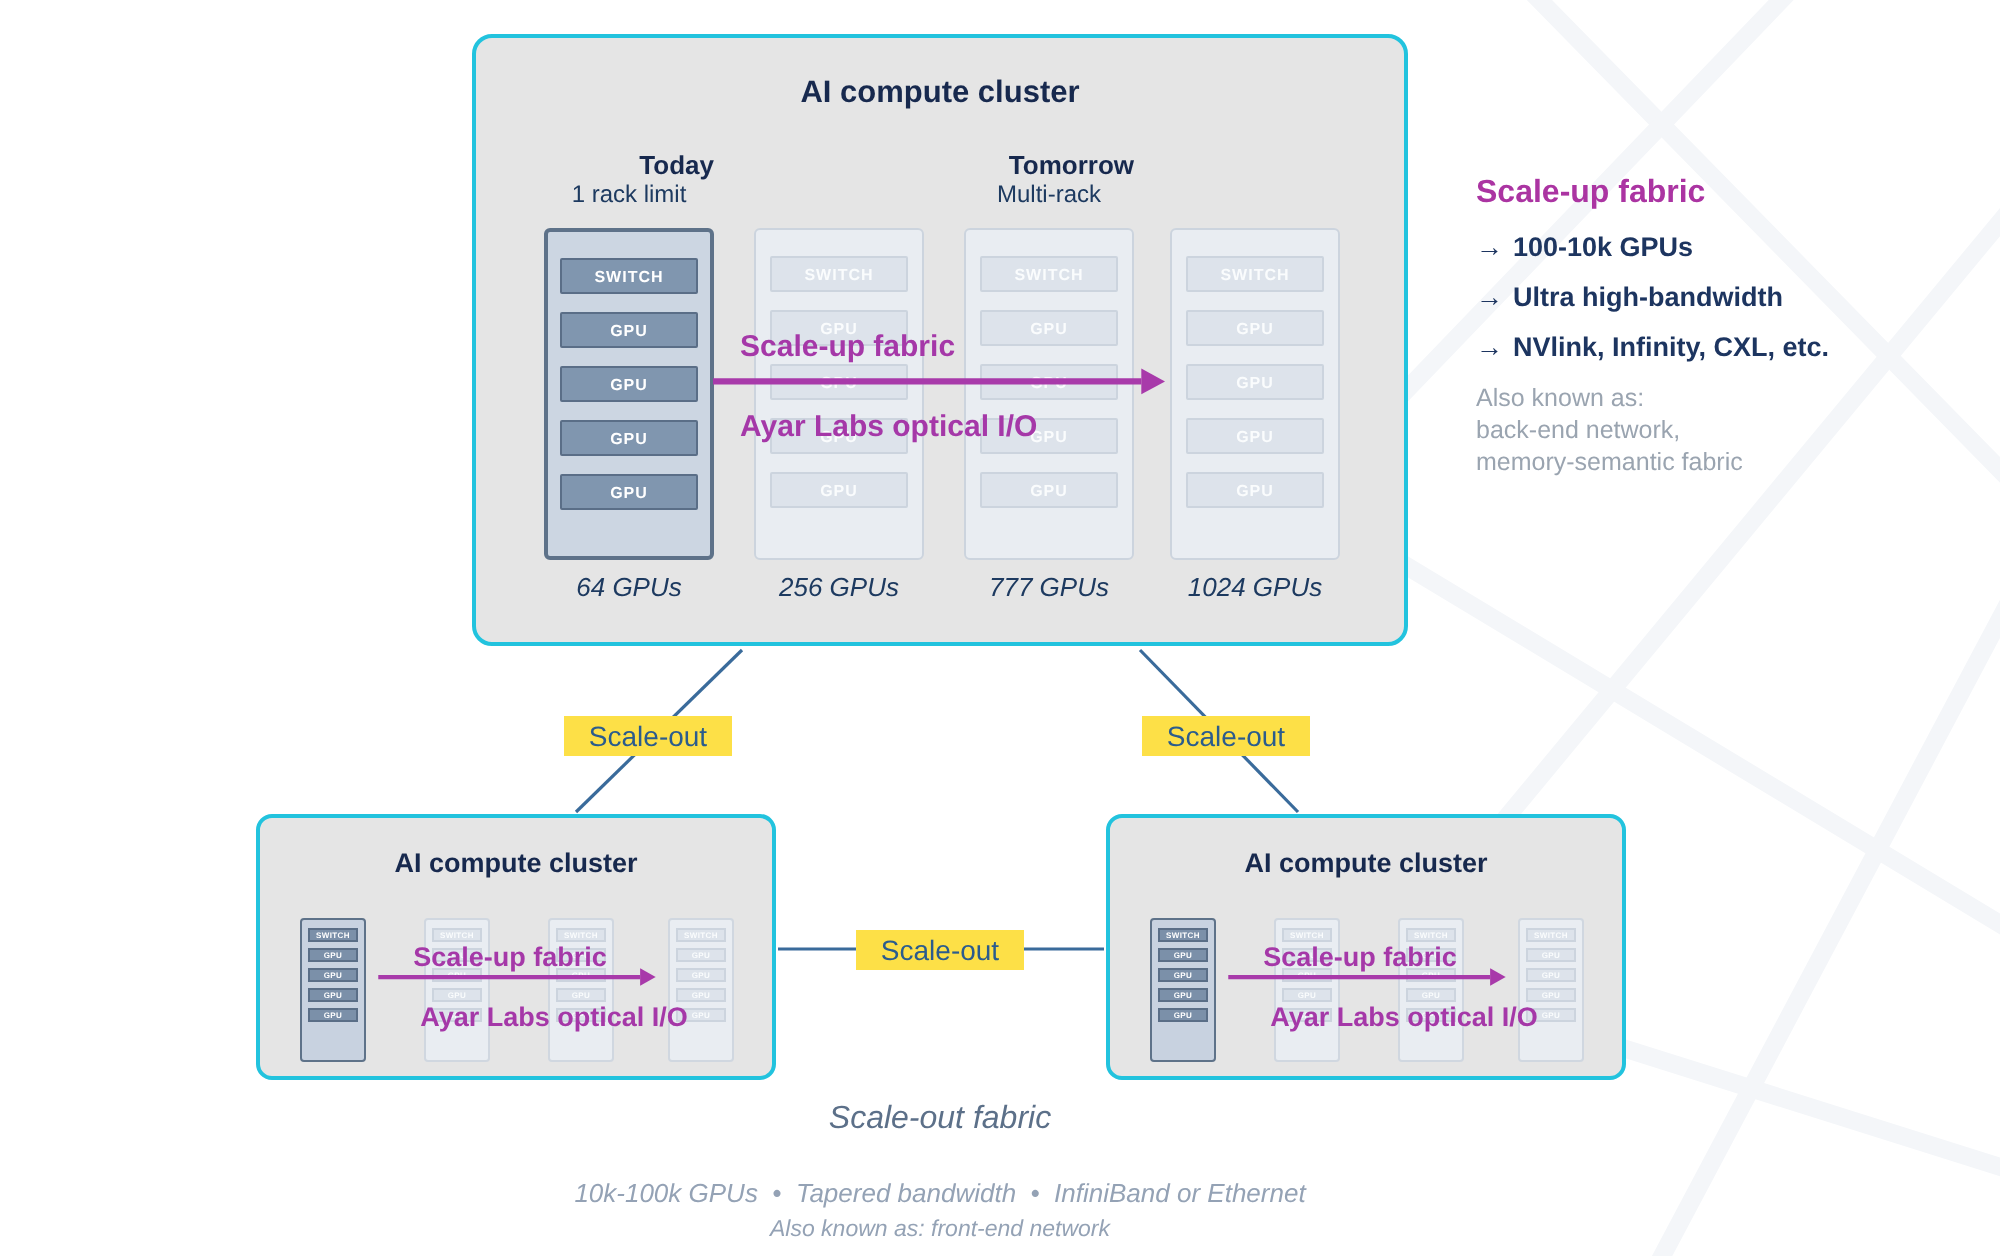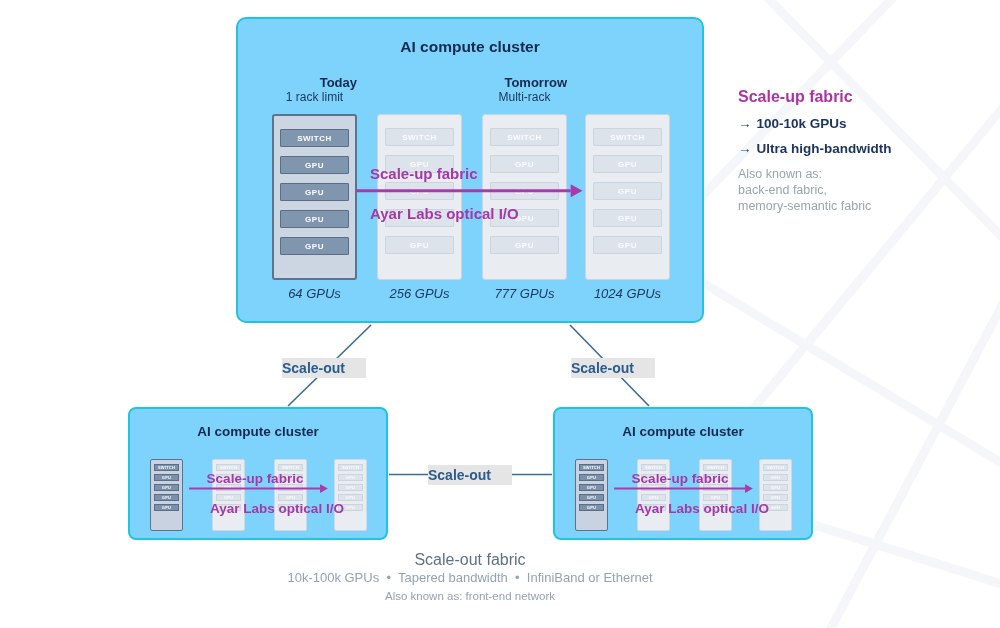--- a/index.html
+++ b/index.html
@@ -5,21 +5,21 @@
   * { margin:0; padding:0; box-sizing:border-box; }
   html,body { background:#ffffff; }
   body { font-family:"Liberation Sans", sans-serif; }
   #stage { position:relative; width:1000px; height:628px; overflow:hidden; background:#fff; }
 
   svg.overlay { position:absolute; inset:0; pointer-events:none; }
   #bg-decor { z-index:0; }
   #connectors { z-index:1; }
 
   
-  .cluster-box { position:absolute; background:#7dd3fc; border:2px solid #22c3de; border-radius:10px; z-index:2; }
+  .cluster-box { position:absolute; background:#e5e5e5; border:2px solid #22c3de; border-radius:10px; z-index:2; }
   #top-cluster { left:236px; top:17px; width:468px; height:306px; }
   .bottom-cluster { width:260px; height:133px; border-radius:8px; top:407px; }
   #bottom-cluster-left  { left:128px; }
   #bottom-cluster-right { left:553px; }
 
   .box-title { position:absolute; left:0; width:100%; text-align:center; font-weight:bold; color:#17294e; }
   #top-cluster .box-title { top:19px; font-size:15.5px; }
   .bottom-cluster .box-title { top:15px; font-size:13.5px; }
 
   .col-header { position:absolute; width:85px; text-align:right; font-weight:bold; font-size:13px; color:#17294e; top:56px; }
@@ -46,37 +46,37 @@
   .mini-rack.faded  .module { background:#dde3eb; border:.5px solid #ccd4de; color:#fafcfd; }
 
   
   .fabric-label { position:absolute; font-weight:bold; color:#a538a8; z-index:5; white-space:nowrap; }
   #top-cluster .fabric-label { font-size:15px; }
   .bottom-cluster .fabric-label { font-size:13.5px; }
 
   .arrow-svg { position:absolute; inset:0; width:100%; height:100%; z-index:4; pointer-events:none; }
 
   
-  .scale-out-label { position:absolute; width:84px; text-align:left; font-weight:bold; font-size:14px; color:#2b5c8d;
-                     background:#e5e5e5; padding:2px 0; z-index:2; }
+  .scale-out-label { position:absolute; width:84px; text-align:center; font-weight:normal; font-size:14px; color:#2b5c8d;
+                     background:#fde047; padding:2px 0; z-index:2; }
   #scale-out-left   { left:282px; top:358px; }
   #scale-out-right  { left:571px; top:358px; }
   #scale-out-middle { left:428px; top:465px; }
 
   
   #scale-up-panel { position:absolute; left:738px; top:88px; width:250px; z-index:2; }
   #scale-up-panel .panel-heading { font-size:16px; font-weight:bold; color:#ab34a2; margin-bottom:4px; }
   #scale-up-panel .bullet-row { margin-top:10px; font-size:13.5px; font-weight:bold; color:#1d3560; }
   #scale-up-panel .bullet-row .arrow-glyph { margin-right:5px; }
   #scale-up-panel .also-known { margin-top:10px; font-size:12.5px; line-height:1.28; color:#9aa4b0; }
 
   
-  #bottom-caption { position:absolute; left:170px; top:551px; width:600px; text-align:center; z-index:2; }
+  #bottom-caption { position:absolute; left:170px; top:551px; width:600px; text-align:center; z-index:2;font-style:italic; }
   #bottom-caption .caption-title { font-size:16px; color:#5c7089; }
-  #bottom-caption .caption-details { margin-top:1px; font-size:13px; color:#94a2b5; white-space:pre; }
+  #bottom-caption .caption-details { margin-top:20px; font-size:13px; color:#94a2b5; white-space:pre; }
   #bottom-caption .caption-also { margin-top:5px; font-size:11.5px; color:#94a2b5; }
 </style>
 </head>
 <body>
 
 <div id="stage">
 
   <svg id="bg-decor" class="overlay" width="1000" height="628">
     <g stroke="#f4f6f9" stroke-width="9" stroke-linecap="round" fill="none">
       <line x1="690" y1="485" x2="1005" y2="105"></line>
@@ -147,23 +147,26 @@
   </div>
 
   <div id="scale-up-panel">
     <div class="panel-heading">Scale-up fabric</div>
     <div class="bullet-row">
       <span class="arrow-glyph">→</span><span>100-10k GPUs</span>
     </div>
     <div class="bullet-row">
       <span class="arrow-glyph">→</span><span>Ultra high-bandwidth</span>
     </div>
+    <div class="bullet-row">
+      <span class="arrow-glyph">→</span><span>NVlink, Infinity, CXL, etc.</span>
+    </div>
     <div class="also-known">
       <div>Also known as:</div>
-      <div>back-end fabric,</div>
+      <div>back-end network,</div>
       <div>memory-semantic fabric</div>
     </div>
   </div>
 
   <div id="scale-out-left" class="scale-out-label">Scale-out</div>
   <div id="scale-out-right" class="scale-out-label">Scale-out</div>
   <div id="scale-out-middle" class="scale-out-label">Scale-out</div>
 
   <div id="bottom-cluster-left" class="cluster-box bottom-cluster">
     <div class="box-title">AI compute cluster</div>

